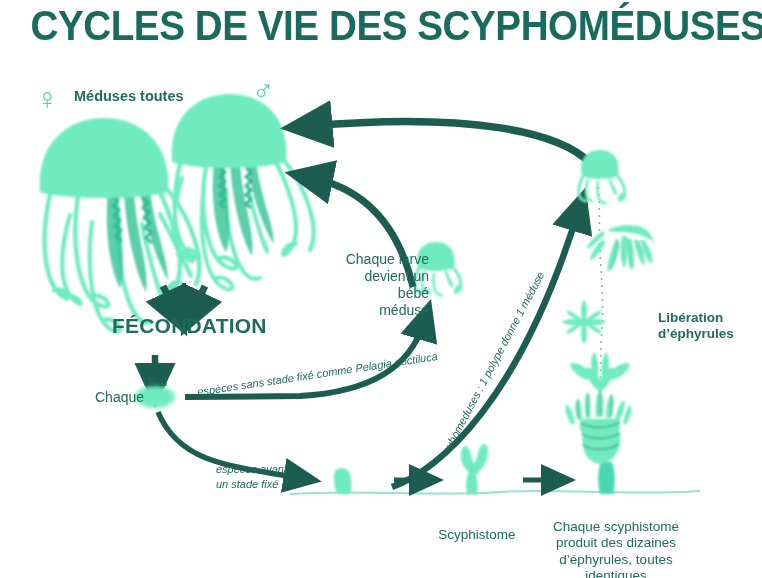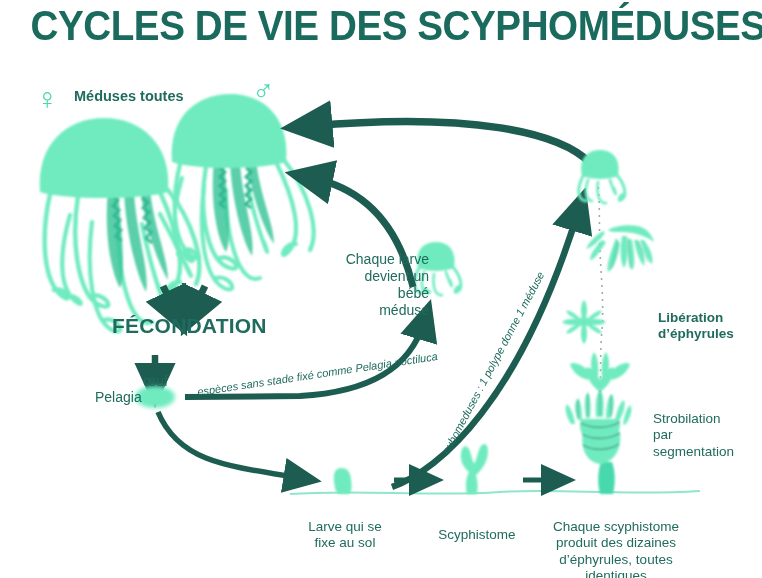--- a/index.html
+++ b/index.html
@@ -273,43 +273,40 @@
 
   <div class="sym" style="left:36px; top:84px; font-size:30px; line-height:1;">♀</div>
   <div class="sym" style="left:252px; top:76px; font-size:30px; line-height:1;">♂</div>
 
   <div class="lbl lbl-bold" style="left:74px; top:88px; font-size:14.5px;">Méduses toutes</div>
 
   <div class="lbl lbl-bold" style="left:112px; top:313px; font-size:21px; letter-spacing:0.2px;">FÉCONDATION</div>
 
   <div class="lbl" style="left:143px; top:333px; font-size:14px;margin-top:40px;">œuf</div>
 
-  <div class="lbl" style="left:95px; top:389px; font-size:14px;">Pelagia</div>
+  <div class="lbl" style="left:95px; top:389px; font-size:14px;">Chaque</div>
 
   <div class="lbl" style="left:310px; top:251px; width:85px; font-size:14px; text-align:right;margin-left:34px;">Chaque larve
 devient un bébé
 méduse</div>
 
   <div style="position:absolute; left:196px; top:382px; transform:rotate(-8.5deg); transform-origin:0 0; white-space:nowrap;">
     <span class="lbl lbl-ital" style="position:static; font-size:11px;">espèces sans stade fixé comme </span><span class="lbl lbl-ital" style="position:static; font-size:11px; font-style:italic;">Pelagia noctiluca</span>
   </div>
 
   <div class="lbl lbl-ital" style="left:440px; top:450px; transform:rotate(-62deg); transform-origin:0 0; white-space:nowrap; font-size:11px;">cubomeduses : 1 polype donne 1 méduse</div>
 
-
-  <div class="lbl" style="left:306px; top:519px; width:78px; font-size:13.5px; text-align:center;">Larve qui se
-fixe au sol</div>
+  <div class="lbl lbl-ital" style="left:216px; top:462px; font-size:11px; line-height:1.35;">espèces ayant
+un stade fixé</div>
+
 
   <div class="lbl" style="left:434px; top:527px; width:86px; font-size:13.5px; text-align:center;">Scyphistome</div>
 
   <div class="lbl" style="left:548px; top:519px; width:136px; font-size:13.5px; text-align:center;">Chaque scyphistome
 produit des dizaines
 d’éphyrules, toutes
 identiques</div>
 
   <div class="lbl" style="left:658px; top:310px; width:100px; font-size:13.5px;font-weight:bold;">Libération
 d’éphyrules</div>
 
-  <div class="lbl" style="left:653px; top:411px; width:104px; font-size:13.5px;">Strobilation
-par
-segmentation</div>
 
 </div>
 
 </body></html>

